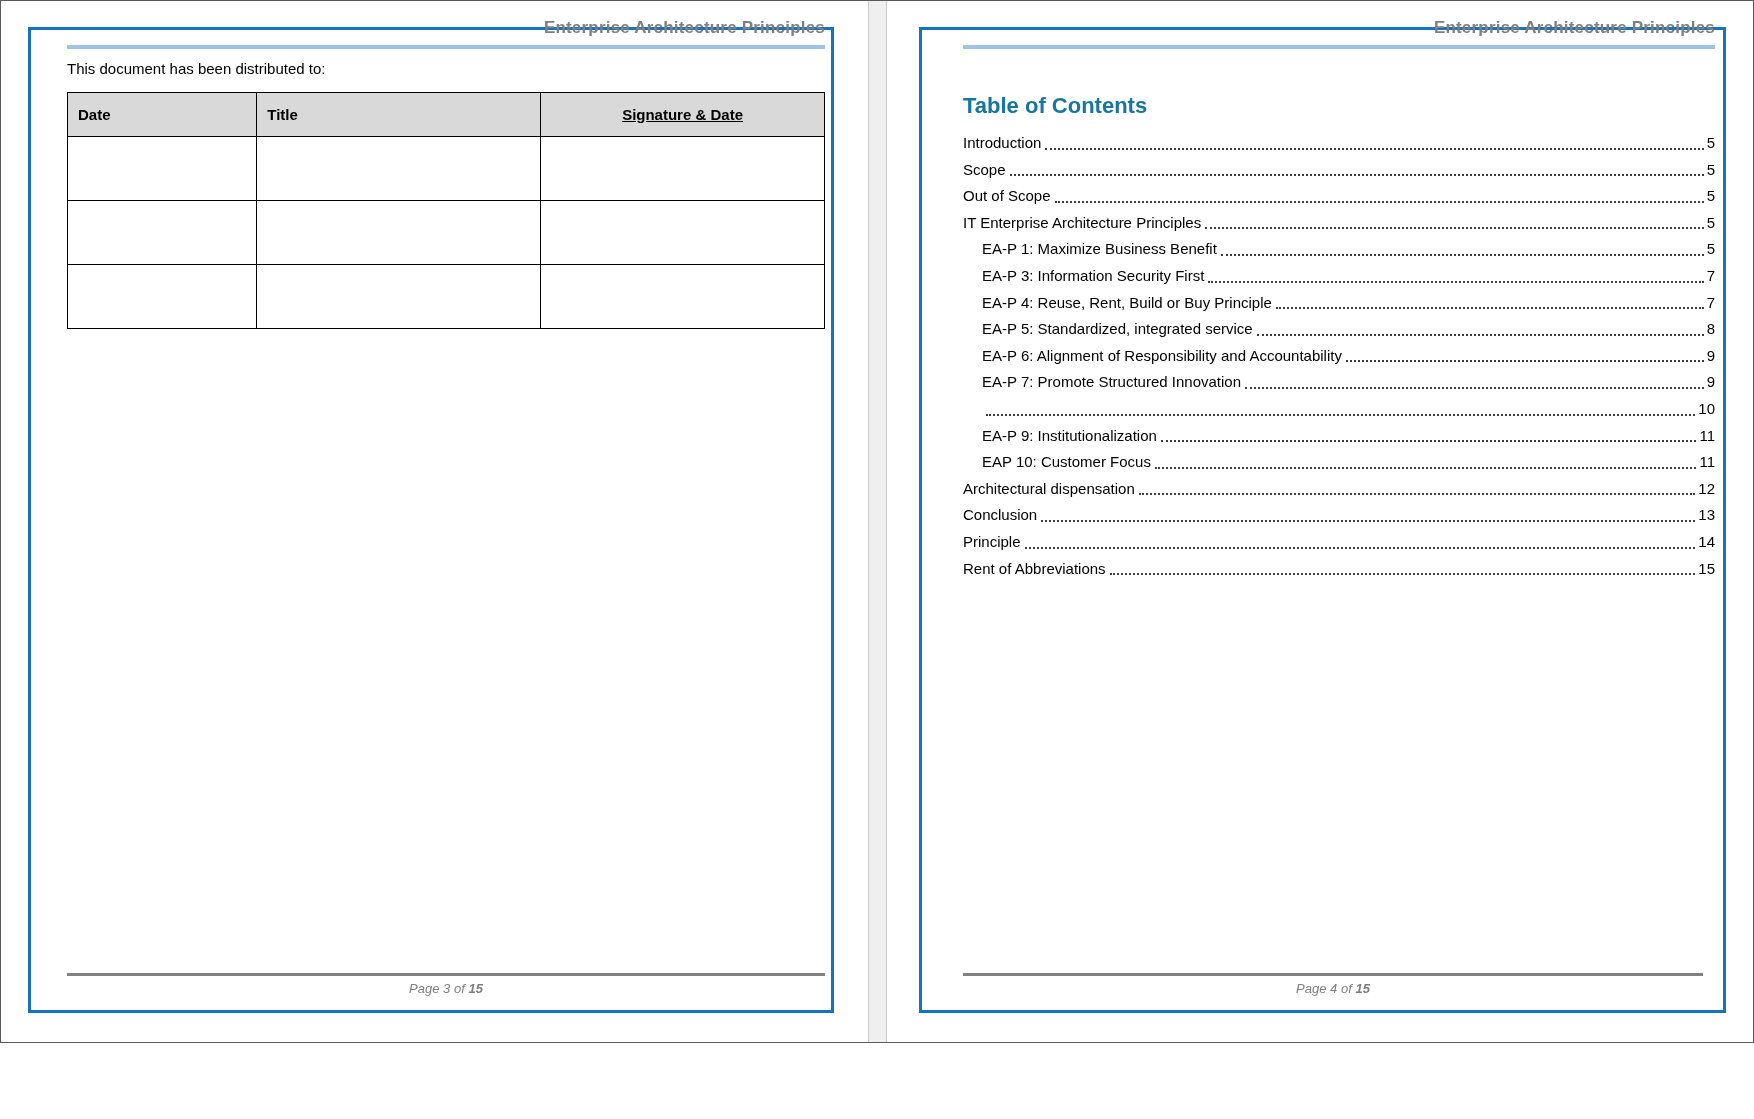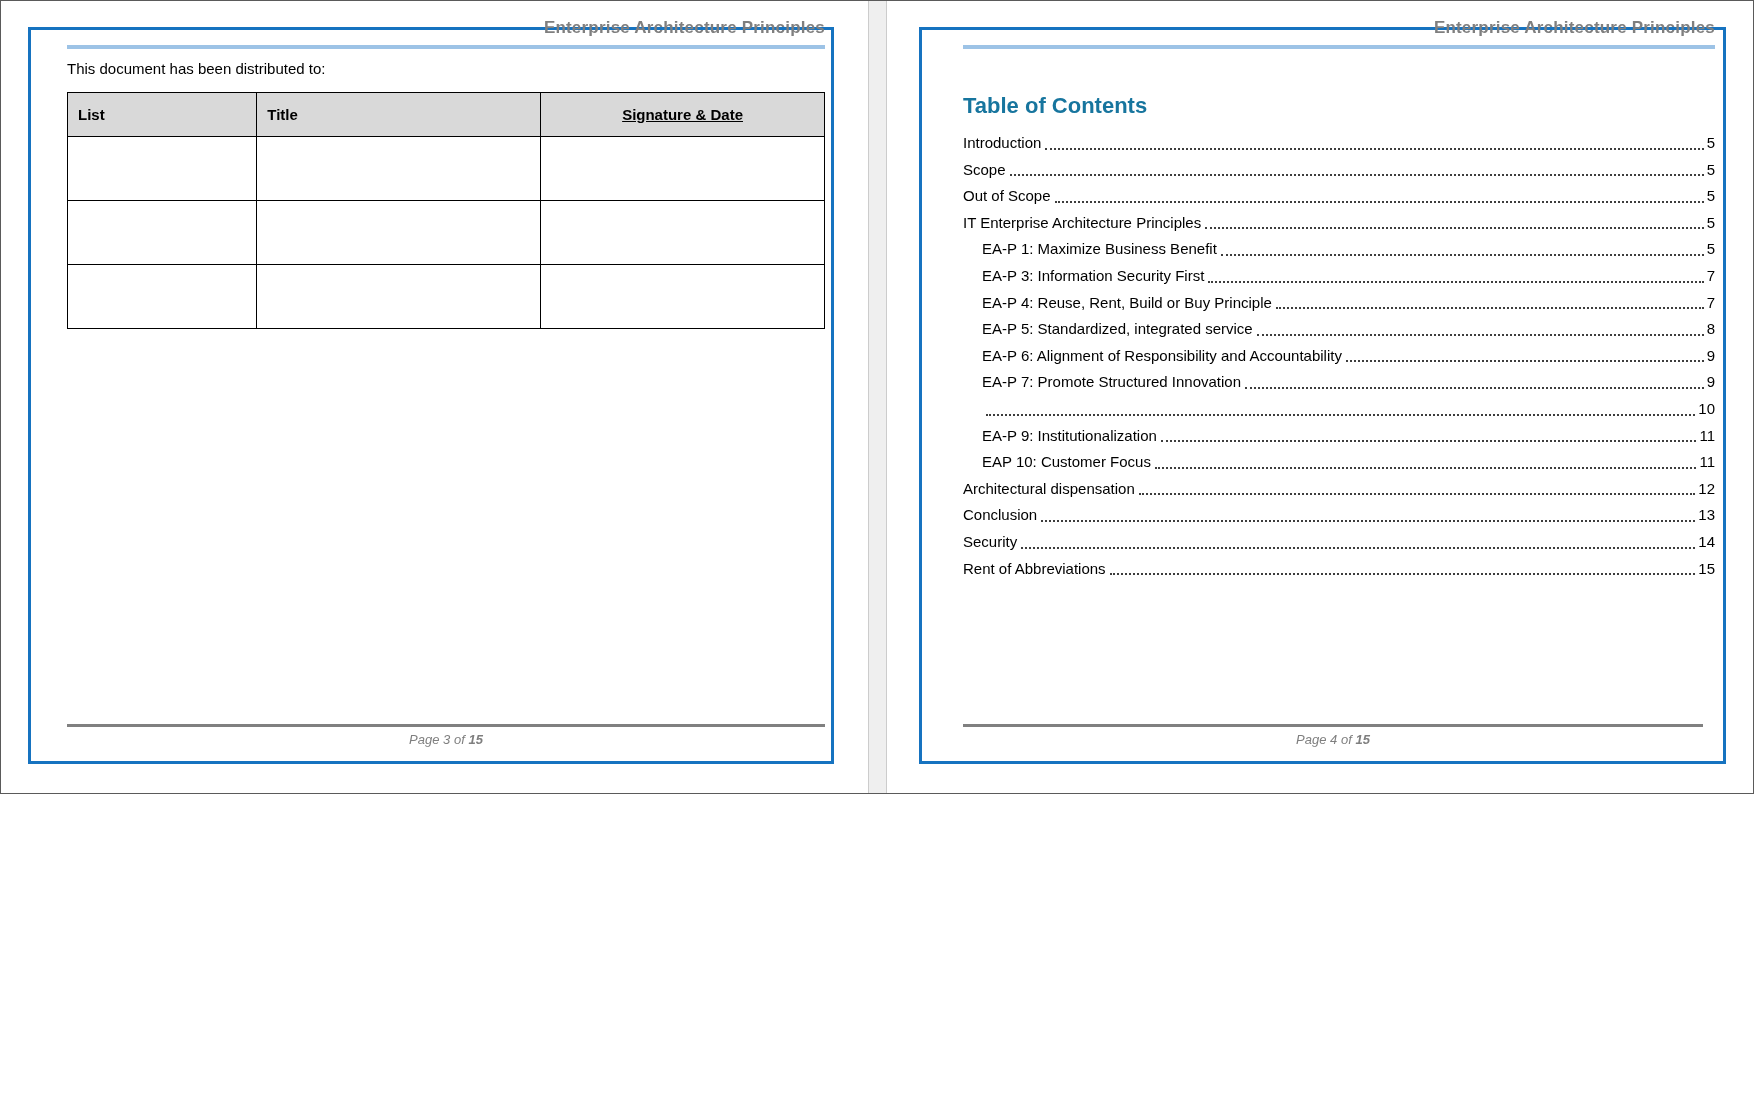--- a/index.html
+++ b/index.html
@@ -3,21 +3,21 @@
 <meta charset="utf-8">
 <style>
   * { box-sizing: border-box; }
   html, body { margin: 0; padding: 0; }
   body {
     width: 1754px; height: 1119px;
     font-family: "Liberation Sans", "DejaVu Sans", sans-serif;
     color: #000;
   }
   .viewport {
-    width: 1754px; height: 794px;
+    width: 1754px; height: 1043px;
     border: 1px solid #5a5a5a;
     background: #0c4a6e;
     display: flex;
     overflow: hidden;
   }
   .sheet { background: #fff; position: relative; height: 100%; }
   .sheet.left  { width: 867px; }
   .sheet.right { flex: 1; }
   .gutter {
     width: 19px; height: 100%;
@@ -118,21 +118,21 @@
       <div class="intro">This document has been distributed to:</div>
 
       <table class="dist">
         <colgroup>
           <col style="width:25%">
           <col style="width:37.5%">
           <col style="width:37.5%">
         </colgroup>
         <thead>
           <tr id="dist-head-row">
-              <th>List</th>
+              <th>Date</th>
               <th>Title</th>
               <th class="center">Signature &amp; Date</th>
             </tr>
         </thead>
         <tbody id="dist-body">
             <tr>
               <td></td>
               <td></td>
               <td></td>
             </tr>
@@ -240,21 +240,21 @@
             <span class="toc-label">Architectural dispensation</span>
             <span class="toc-leader"></span>
             <span class="toc-page">12</span>
           </div>
           <div class="toc-row">
             <span class="toc-label">Conclusion</span>
             <span class="toc-leader"></span>
             <span class="toc-page">13</span>
           </div>
           <div class="toc-row">
-            <span class="toc-label">Security</span>
+            <span class="toc-label">Principle</span>
             <span class="toc-leader"></span>
             <span class="toc-page">14</span>
           </div>
           <div class="toc-row">
             <span class="toc-label">Rent of Abbreviations</span>
             <span class="toc-leader"></span>
             <span class="toc-page">15</span>
           </div>
         </div>
 

